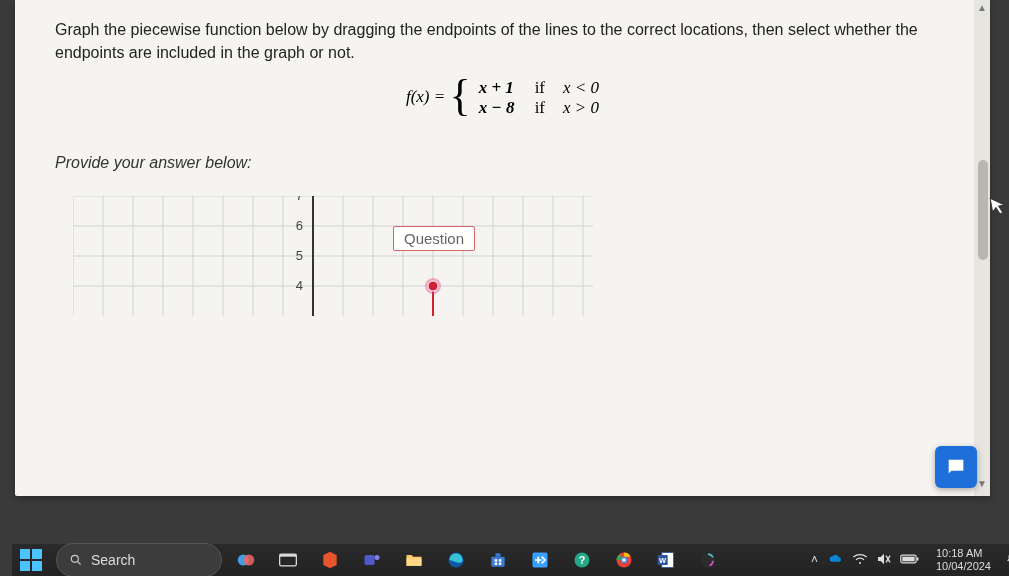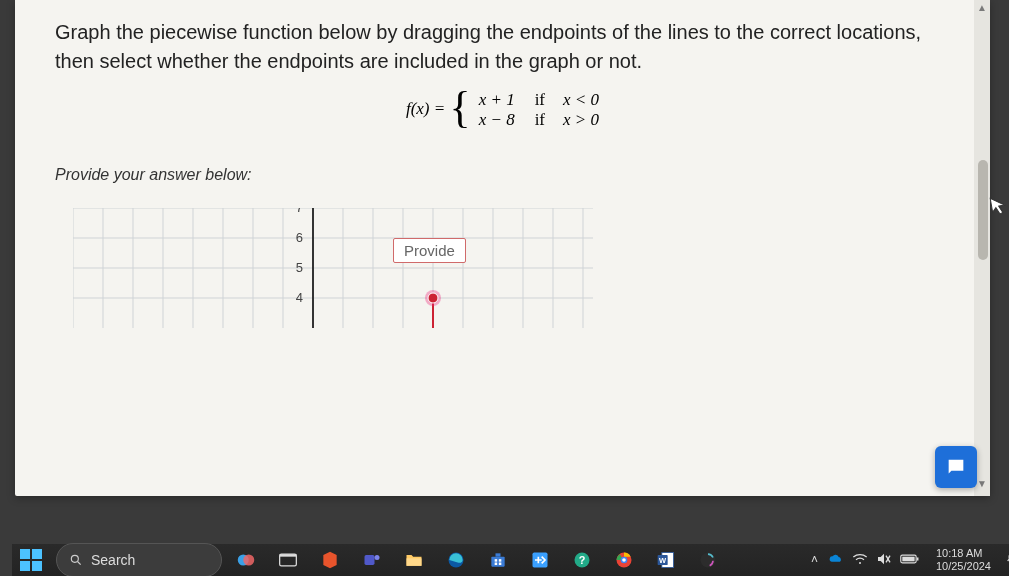--- a/index.html
+++ b/index.html
@@ -22,38 +22,38 @@
       box-shadow: 0 2px 8px rgba(0,0,0,0.3);
       padding: 18px 40px;
     }
     .question-title {
       font-size: 21px;
       font-weight: bold;
       color: #1a1a1a;
       margin-bottom: 16px;
     }
     .question-text {
-      font-size: 20px;
+      font-size: 16px;
       color: #222;
       line-height: 1.45;
       margin-bottom: 8px;
     }
     .math-block {
       text-align: center;
       margin: 14px 0 28px 0;
       font-family: 'Times New Roman', serif;
       font-size: 17px;
       font-style: italic;
     }
     .math-block .fx { font-style: italic; }
     .brace-row { display: inline-flex; align-items: center; gap: 8px; vertical-align: middle;}
     .big-brace { font-size: 44px; line-height: 36px; font-style: normal; position: relative; top: -2px;}
     .cases { display: inline-block; text-align: left; }
     .cases .case { display: flex; gap: 12px; font-style: normal;}
-    .cases .case .expr { font-style: italic; min-width: 44px; }
+    .cases .case .expr { font-style: italic; min-width: 44px; font-weight: bold; }
     .cases .case .if { font-style: normal; margin-right: 6px;}
     .cases .case .cond { font-style: italic; }
     .answer-label {
       font-size: 16px;
       color: #333;
       margin-top: 36px;
       margin-bottom: 24px;
       font-style: italic;
     }
     .graph-area {
@@ -242,21 +242,21 @@
 
       <text x="230" y="4" font-size="13" fill="#444" text-anchor="end">7</text>
       <text x="230" y="34" font-size="13" fill="#444" text-anchor="end">6</text>
       <text x="230" y="64" font-size="13" fill="#444" text-anchor="end">5</text>
       <text x="230" y="94" font-size="13" fill="#444" text-anchor="end">4</text>
 
       <line x1="360" y1="90" x2="360" y2="120" stroke="#c23" stroke-width="2"></line>
       <circle cx="360" cy="90" r="8" fill="#e27" fill-opacity="0.35"></circle>
       <circle cx="360" cy="90" r="5" fill="#c23" stroke="#fff" stroke-width="1"></circle>
     </svg>
-    <div class="tooltip-box">Provide</div>
+    <div class="tooltip-box">Question</div>
   </div>
 
   <div class="scrollbar-right">
     <div class="scroll-arrow-up">▲</div>
     <div class="scroll-thumb"></div>
     <div class="scroll-arrow-down">▼</div>
   </div>
 </div>
 
 <div class="cursor-icon">
@@ -400,21 +400,21 @@
       <span>
         <svg width="20" height="12" viewBox="0 0 26 14">
             <rect x="1" y="2" width="20" height="10" rx="2" fill="none" stroke="#ddd" stroke-width="1.5"></rect>
             <rect x="22" y="5" width="2" height="4" fill="#ddd"></rect>
             <rect x="3" y="4" width="16" height="6" fill="#ddd"></rect>
           </svg>
       </span>
     </div>
     <div class="clock">
       <div>10:18 AM</div>
-      <div>10/25/2024</div>
+      <div>10/04/2024</div>
     </div>
     <span class="notif-icon">
       <svg width="16" height="16" viewBox="0 0 24 24">
           <path d="M12 3 a6 6 0 0 1 6 6 v4 l2 3 H4 l2 -3 V9 a6 6 0 0 1 6 -6 Z" fill="none" stroke="#ccc" stroke-width="1.5"></path>
         </svg>
     </span>
   </div>
 </div>
 
 </body></html>

